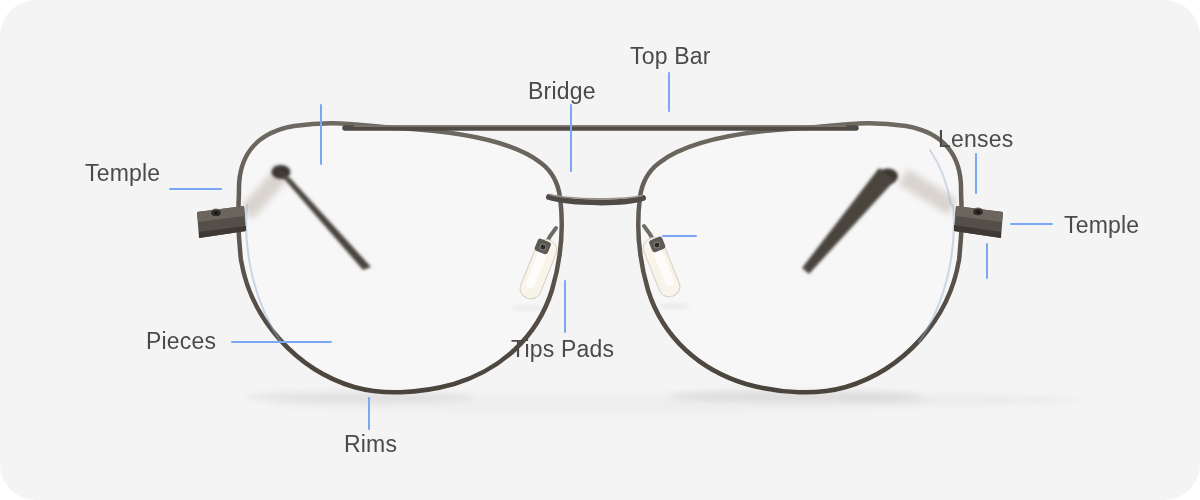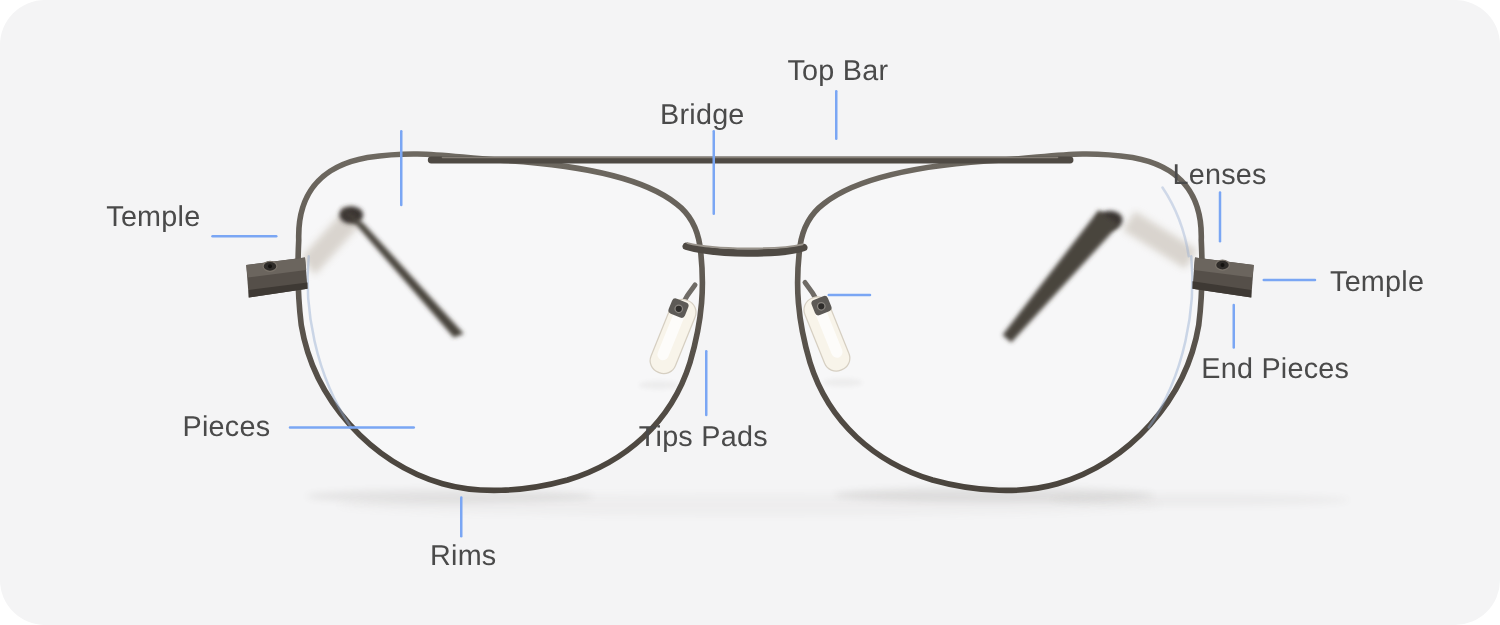--- a/index.html
+++ b/index.html
@@ -141,21 +141,20 @@
   <div class="leader v" style="left:975px;top:153px;height:41px"></div>
 
   <div class="lbl" style="left:85px;top:160px">Temple</div>
   <div class="leader h" style="left:169px;top:188px;width:53px"></div>
 
   <div class="lbl" style="left:1064px;top:212px">Temple</div>
   <div class="leader h" style="left:1010px;top:223px;width:43px"></div>
 
   <div class="leader h" style="left:662px;top:235px;width:35px"></div>
 
-  <div class="lbl" style="left:961px;top:281px">End Pieces</div>
   <div class="leader v" style="left:986px;top:243px;height:36px"></div>
 
   <div class="lbl" style="left:511px;top:336px">Tips Pads</div>
   <div class="leader v" style="left:564px;top:280px;height:53px"></div>
 
   <div class="lbl" style="left:146px;top:328px">Pieces</div>
   <div class="leader h" style="left:231px;top:341px;width:101px"></div>
 
   <div class="lbl" style="left:344px;top:431px">Rims</div>
   <div class="leader v" style="left:368px;top:397px;height:33px"></div>

